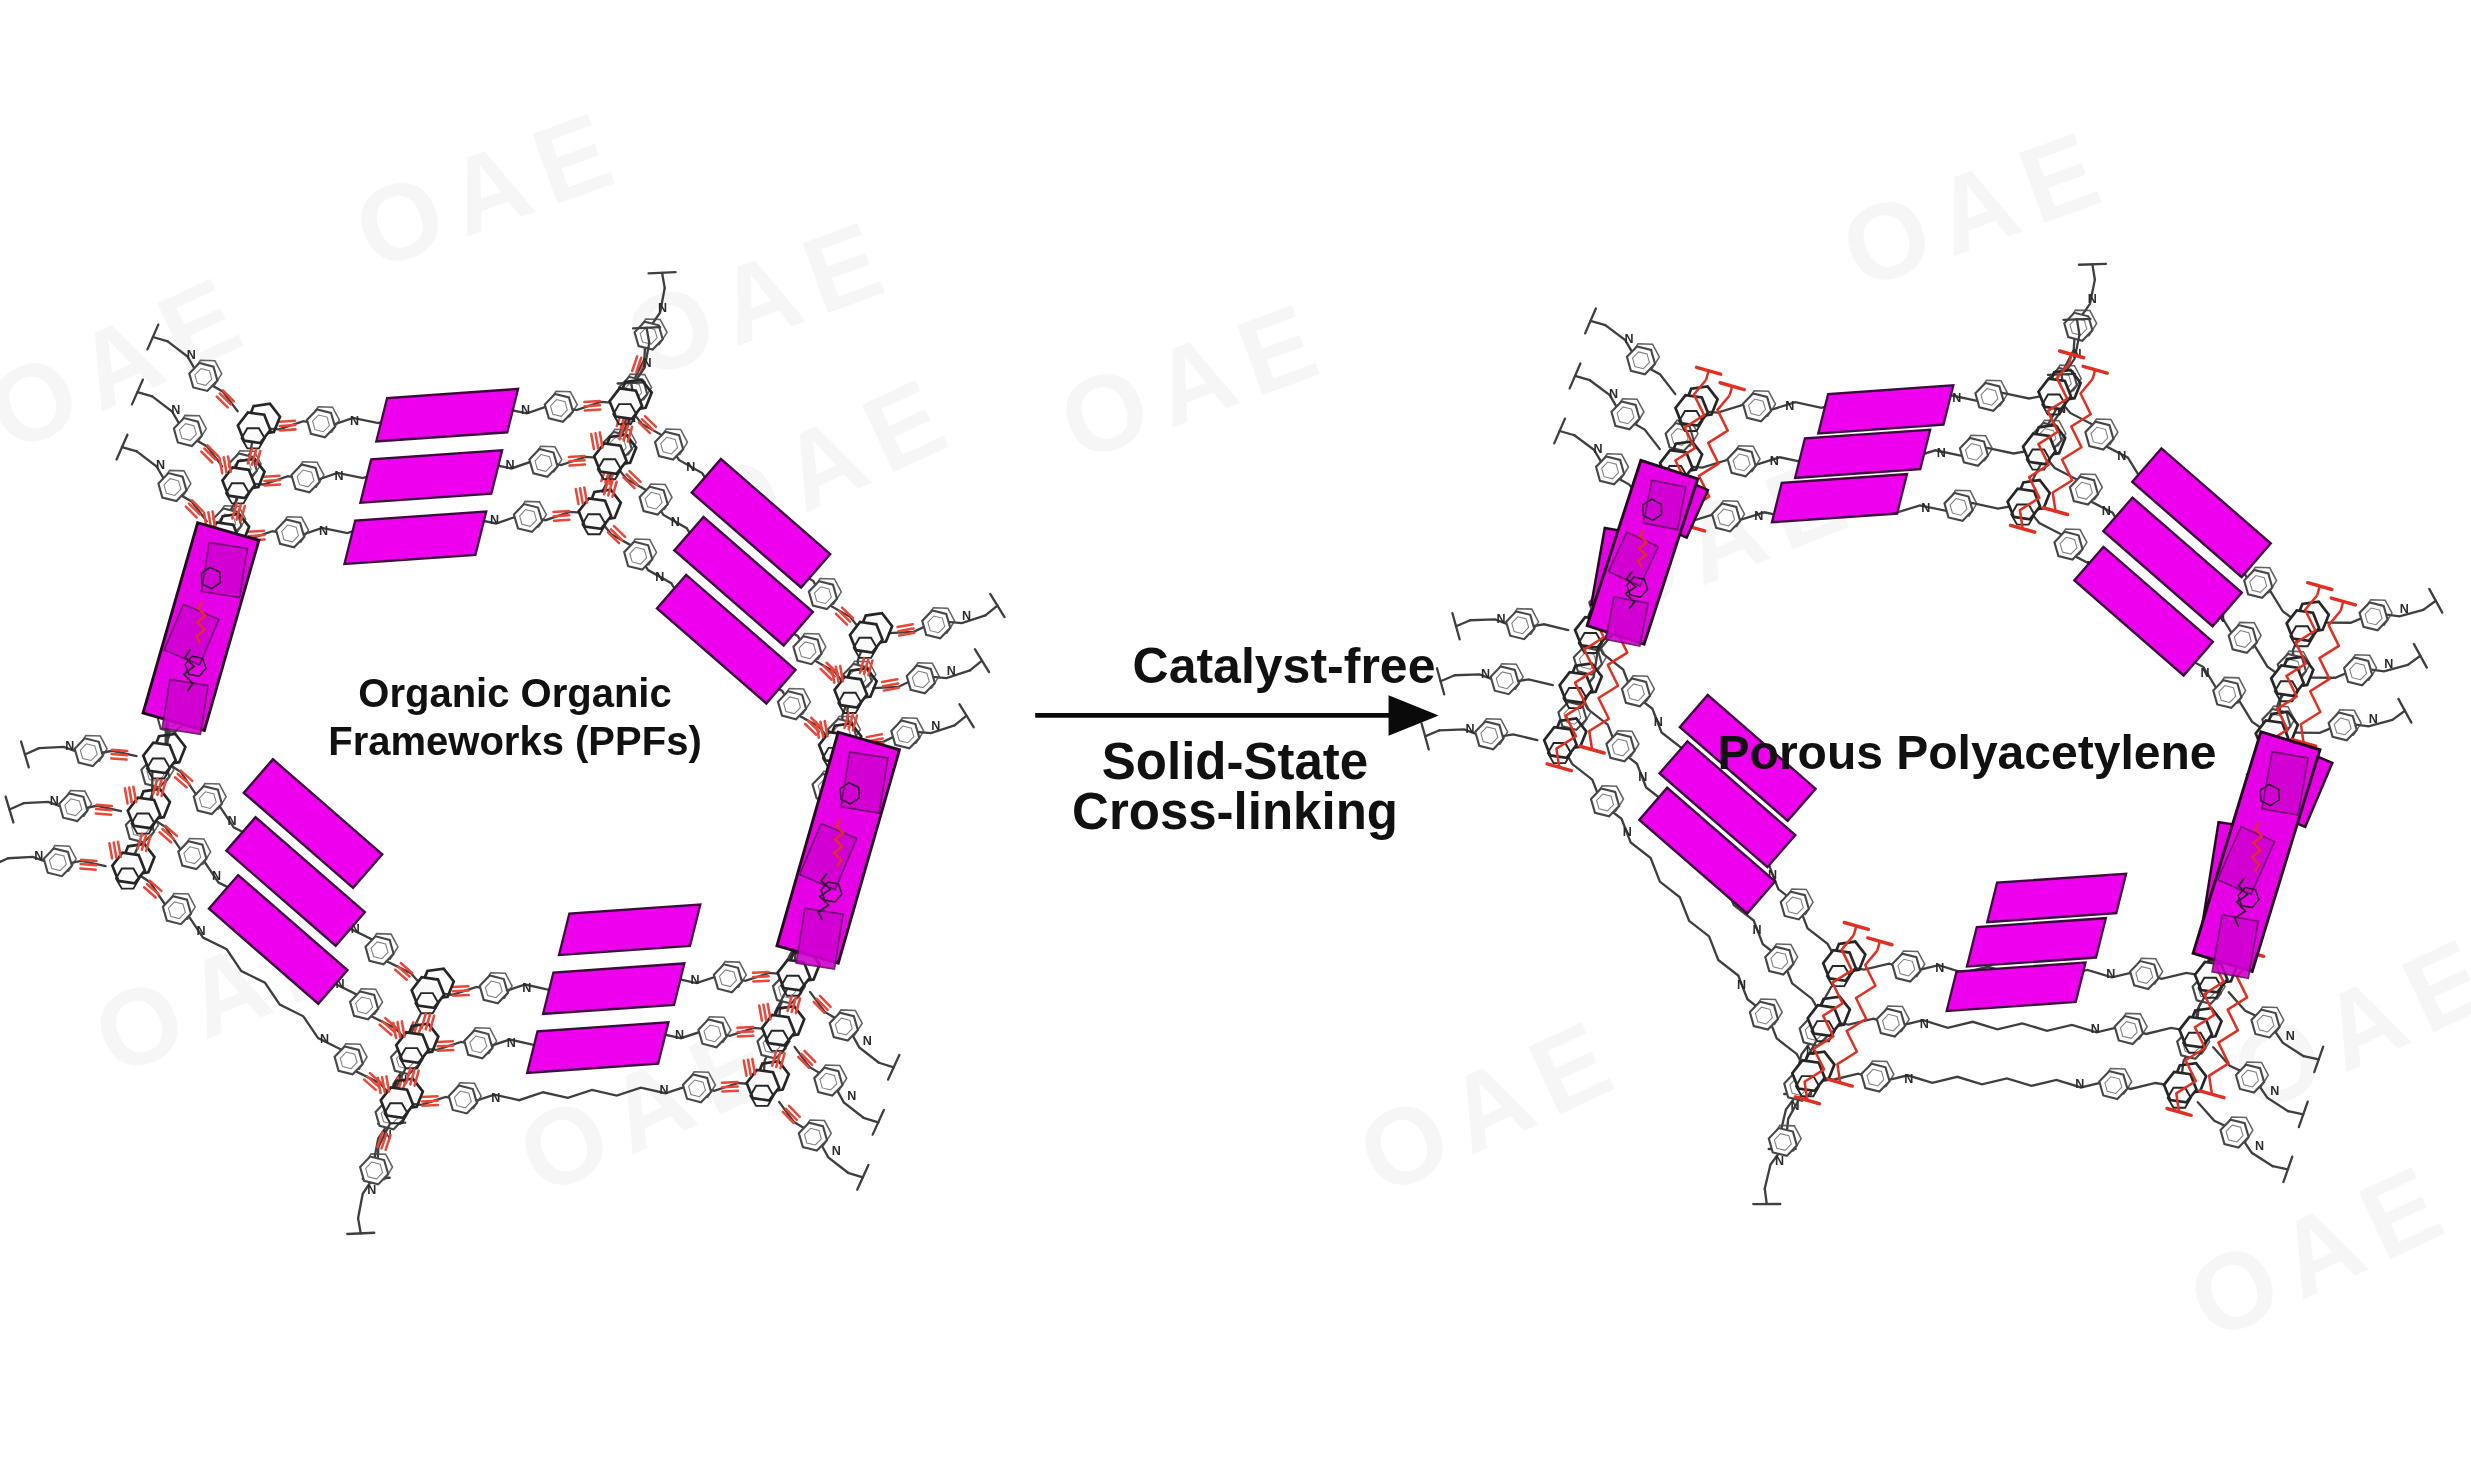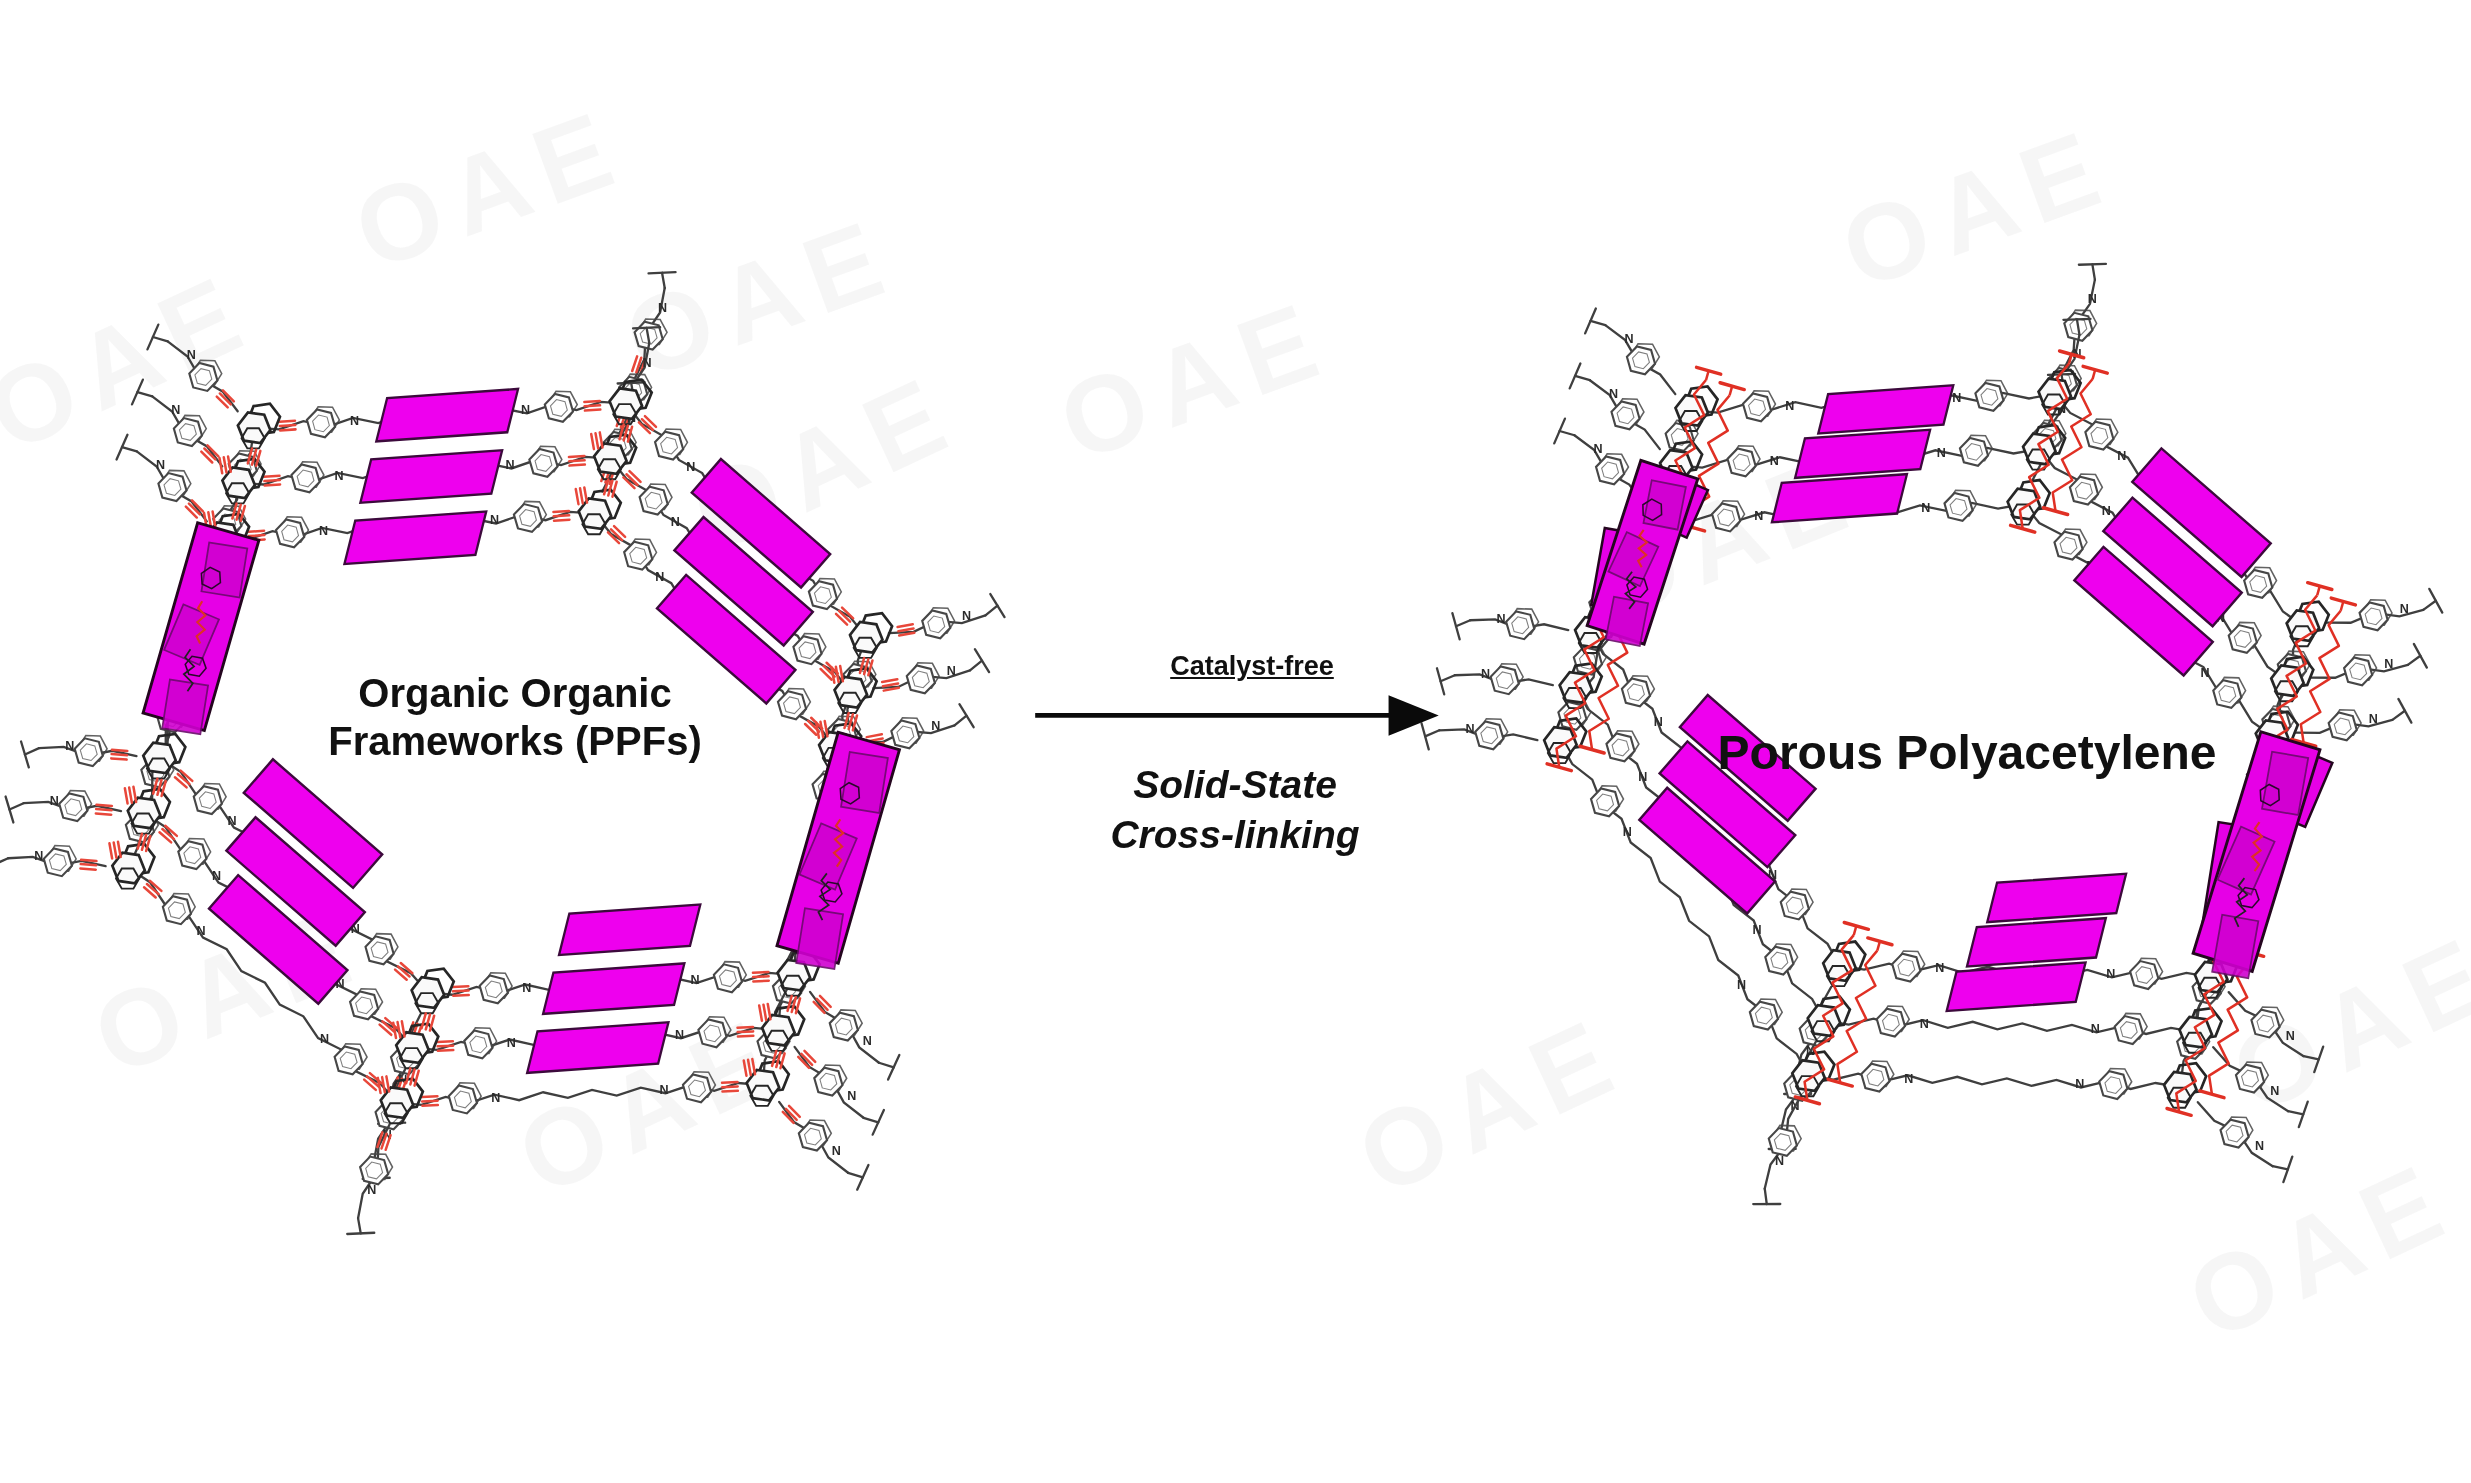--- a/index.html
+++ b/index.html
@@ -2,22 +2,22 @@
 <html><head>
 <meta charset="utf-8">
 <style>
   html,body{margin:0;padding:0;background:#ffffff;}
   body{width:2472px;height:1483px;overflow:hidden;font-family:"Liberation Sans",sans-serif;}
   .stage{position:relative;width:2472px;height:1483px;background:#ffffff;}
   #fig{position:absolute;left:0;top:0;width:2472px;height:1483px;}
   .lbl{position:absolute;transform:translate(-50%,-50%);text-align:center;font-weight:bold;
        color:#111;white-space:nowrap;}
   .lbl-cof{left:515px;top:717px;font-size:40px;line-height:48px;}
-  .lbl-cat{left:1252px;top:666px;font-size:27px;line-height:42px;text-decoration:underline;}
-  .lbl-ss{left:1235px;top:810px;font-size:39px;line-height:50px;font-style:italic;}
+  .lbl-cat{left:1284px;top:666px;font-size:50px;line-height:42px;}
+  .lbl-ss{left:1235px;top:787px;font-size:51px;line-height:50px;}
   .lbl-ppf{left:1967px;top:752px;font-size:48px;line-height:53px;}
 </style>
 </head>
 <body>
 
 <div class="stage">
   <svg id="fig" viewBox="0 0 2560 1536" xmlns="http://www.w3.org/2000/svg">
       <text x="0" y="0" transform="translate(140,410) rotate(-25)" font-size="112" font-weight="600" fill="#8a8a8a" opacity="0.07" letter-spacing="14" text-anchor="middle" font-family="&quot;Liberation Sans&quot;,sans-serif">OAE</text>
       <text x="0" y="0" transform="translate(800,345) rotate(-20)" font-size="112" font-weight="600" fill="#8a8a8a" opacity="0.07" letter-spacing="14" text-anchor="middle" font-family="&quot;Liberation Sans&quot;,sans-serif">OAE</text>
       <text x="0" y="0" transform="translate(870,515) rotate(-25)" font-size="112" font-weight="600" fill="#8a8a8a" opacity="0.07" letter-spacing="14" text-anchor="middle" font-family="&quot;Liberation Sans&quot;,sans-serif">OAE</text>

